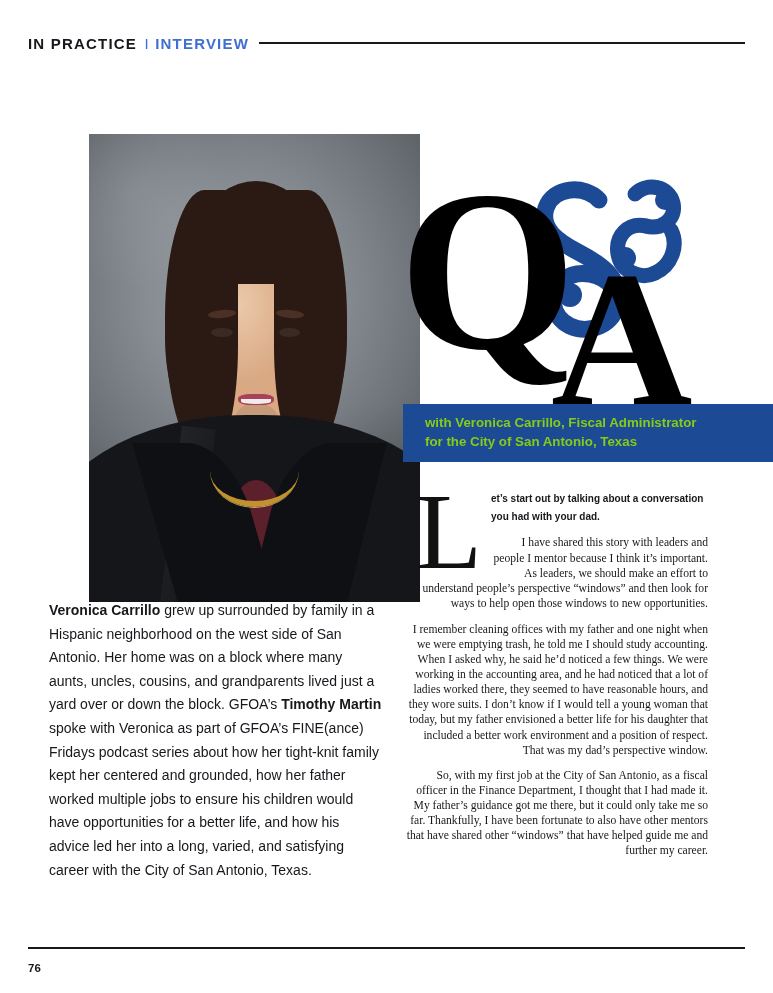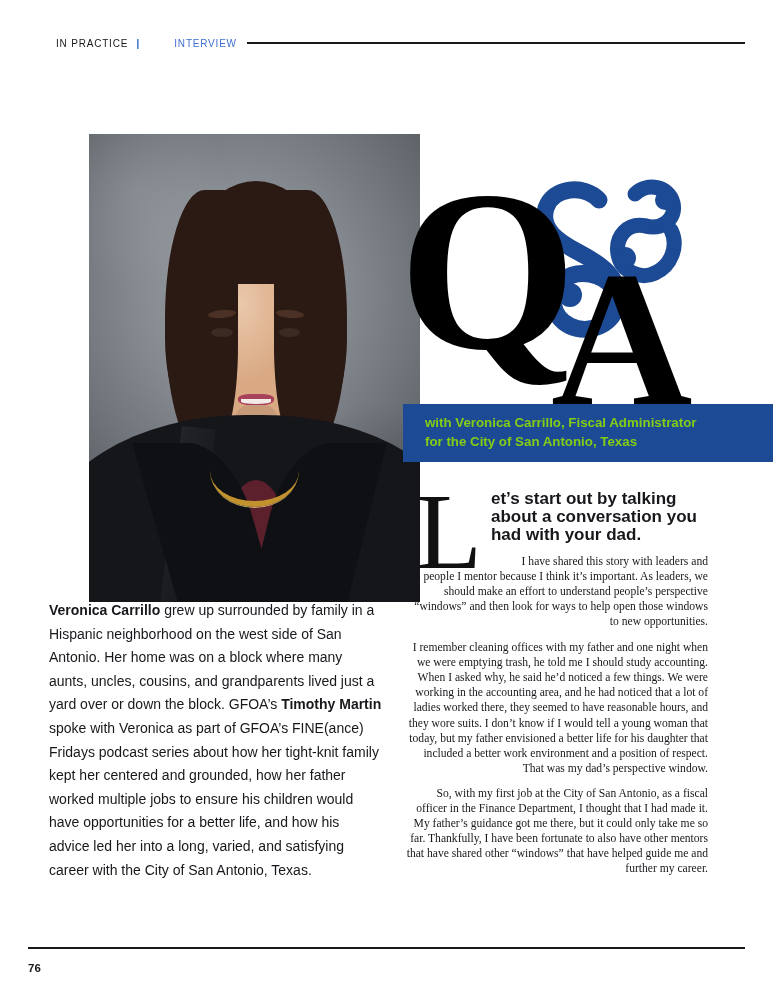--- a/index.html
+++ b/index.html
@@ -20,26 +20,25 @@
   #running-head {
     position: absolute;
     left: 28px;
     top: 33px;
     width: 717px;
     height: 20px;
     display: flex;
     align-items: center;
   }
   .rh-label {
-    font-size: 10px;
-    font-weight: normal;
+    font-size: 15px;
+    font-weight: bold;
     letter-spacing: 0.08em;
     color: #17181c;
     white-space: nowrap;
-    margin-left: 28px;
   }
   .rh-sep {
     font-size: 11.2px;
     font-weight: bold;
     color: #3f6fd0;
     margin: 0 7px 0 8px;
   }
   .rh-label.blue {
     color: #3f6fd0;
   }
@@ -291,21 +290,21 @@
   #dropcap {
     float: left;
     font-family: "Liberation Serif", "DejaVu Serif", serif;
     font-size: 108px;
     line-height: 0.74;
     font-weight: normal;
     margin: 2px 9px -4px 13px;
     color: #111111;
   }
   #question {
-    font-size: 17px;
+    font-size: 10px;
     line-height: 18.2px;
     font-weight: bold;
     color: #17181c;
     margin: 0 0 9px 0;
   }
   .answer {
     font-family: "Liberation Serif", "DejaVu Serif", serif;
     font-size: 11.6px;
     line-height: 15.1px;
     color: #17181c;

